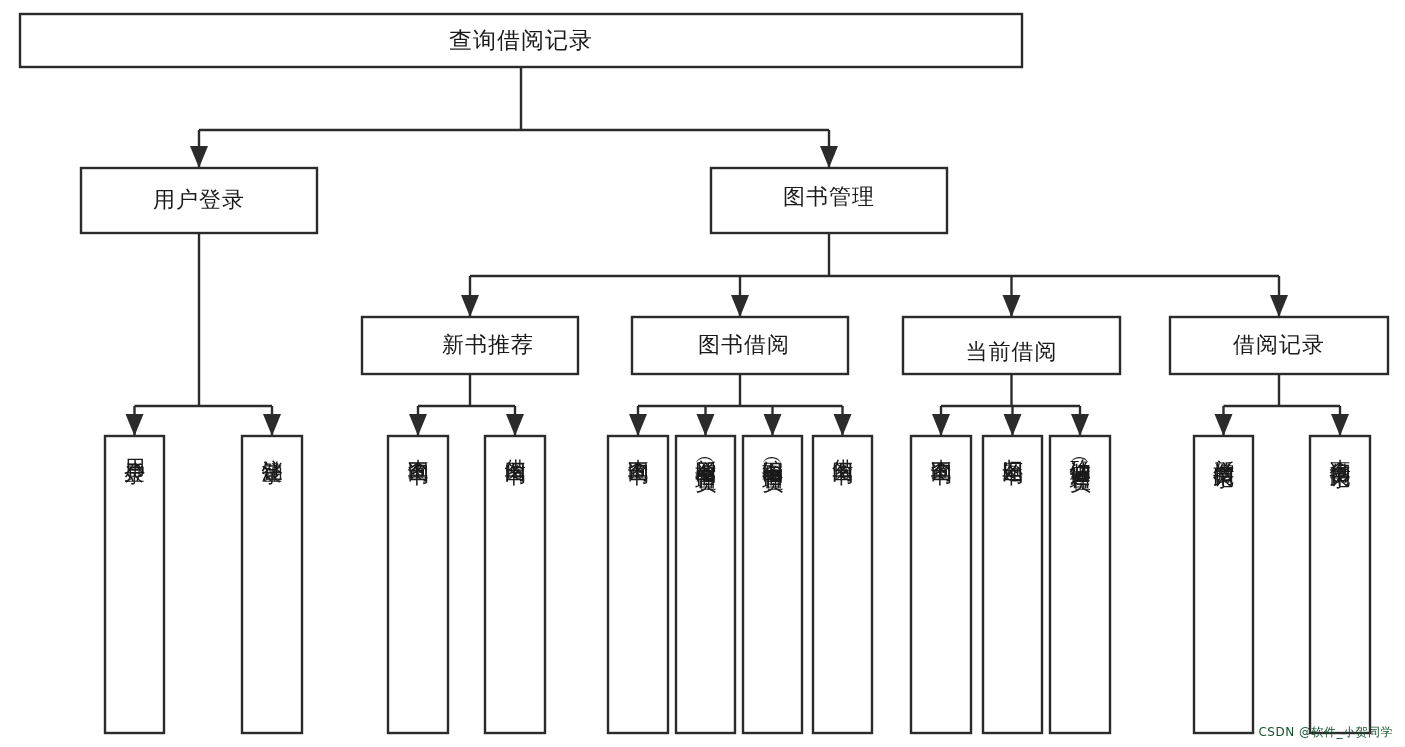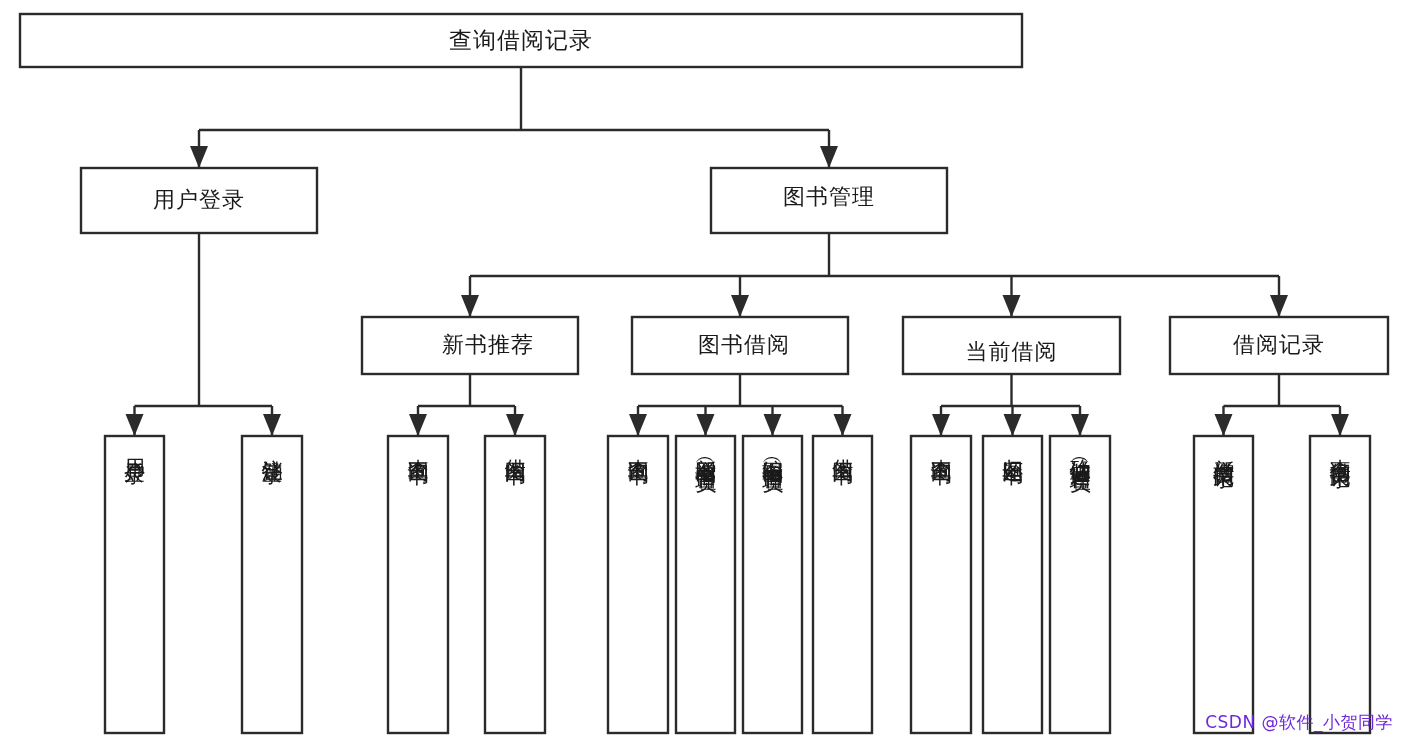--- a/index.html
+++ b/index.html
@@ -67,23 +67,23 @@
     padding-bottom: 6px;
     align-items: center;
     justify-content: flex-start;
   }
   .node-label.root-label {
     font-size: 23px;
   }
   .watermark {
     position: absolute;
     right: 12px;
-    bottom: 13px;
-    font-size: 17px;
-    color: #6d28d9;
+    bottom: 6px;
+    font-size: 12px;
+    color: #14532d;
     letter-spacing: 0.5px;
     white-space: nowrap;
     pointer-events: none;
   }
 </style>
 </head>
 <body>
 
 <div id="diagram-root">
   <svg id="flow" viewBox="0 0 1405 747">

